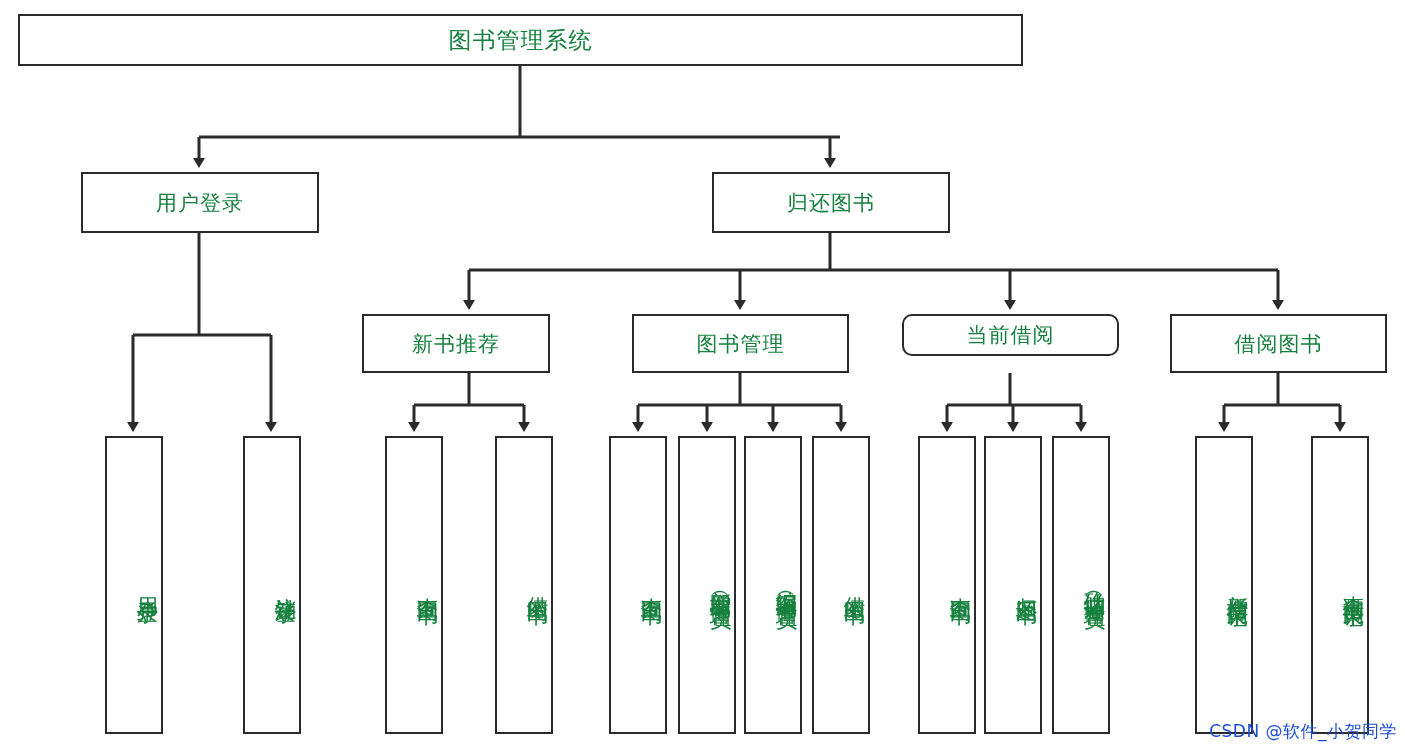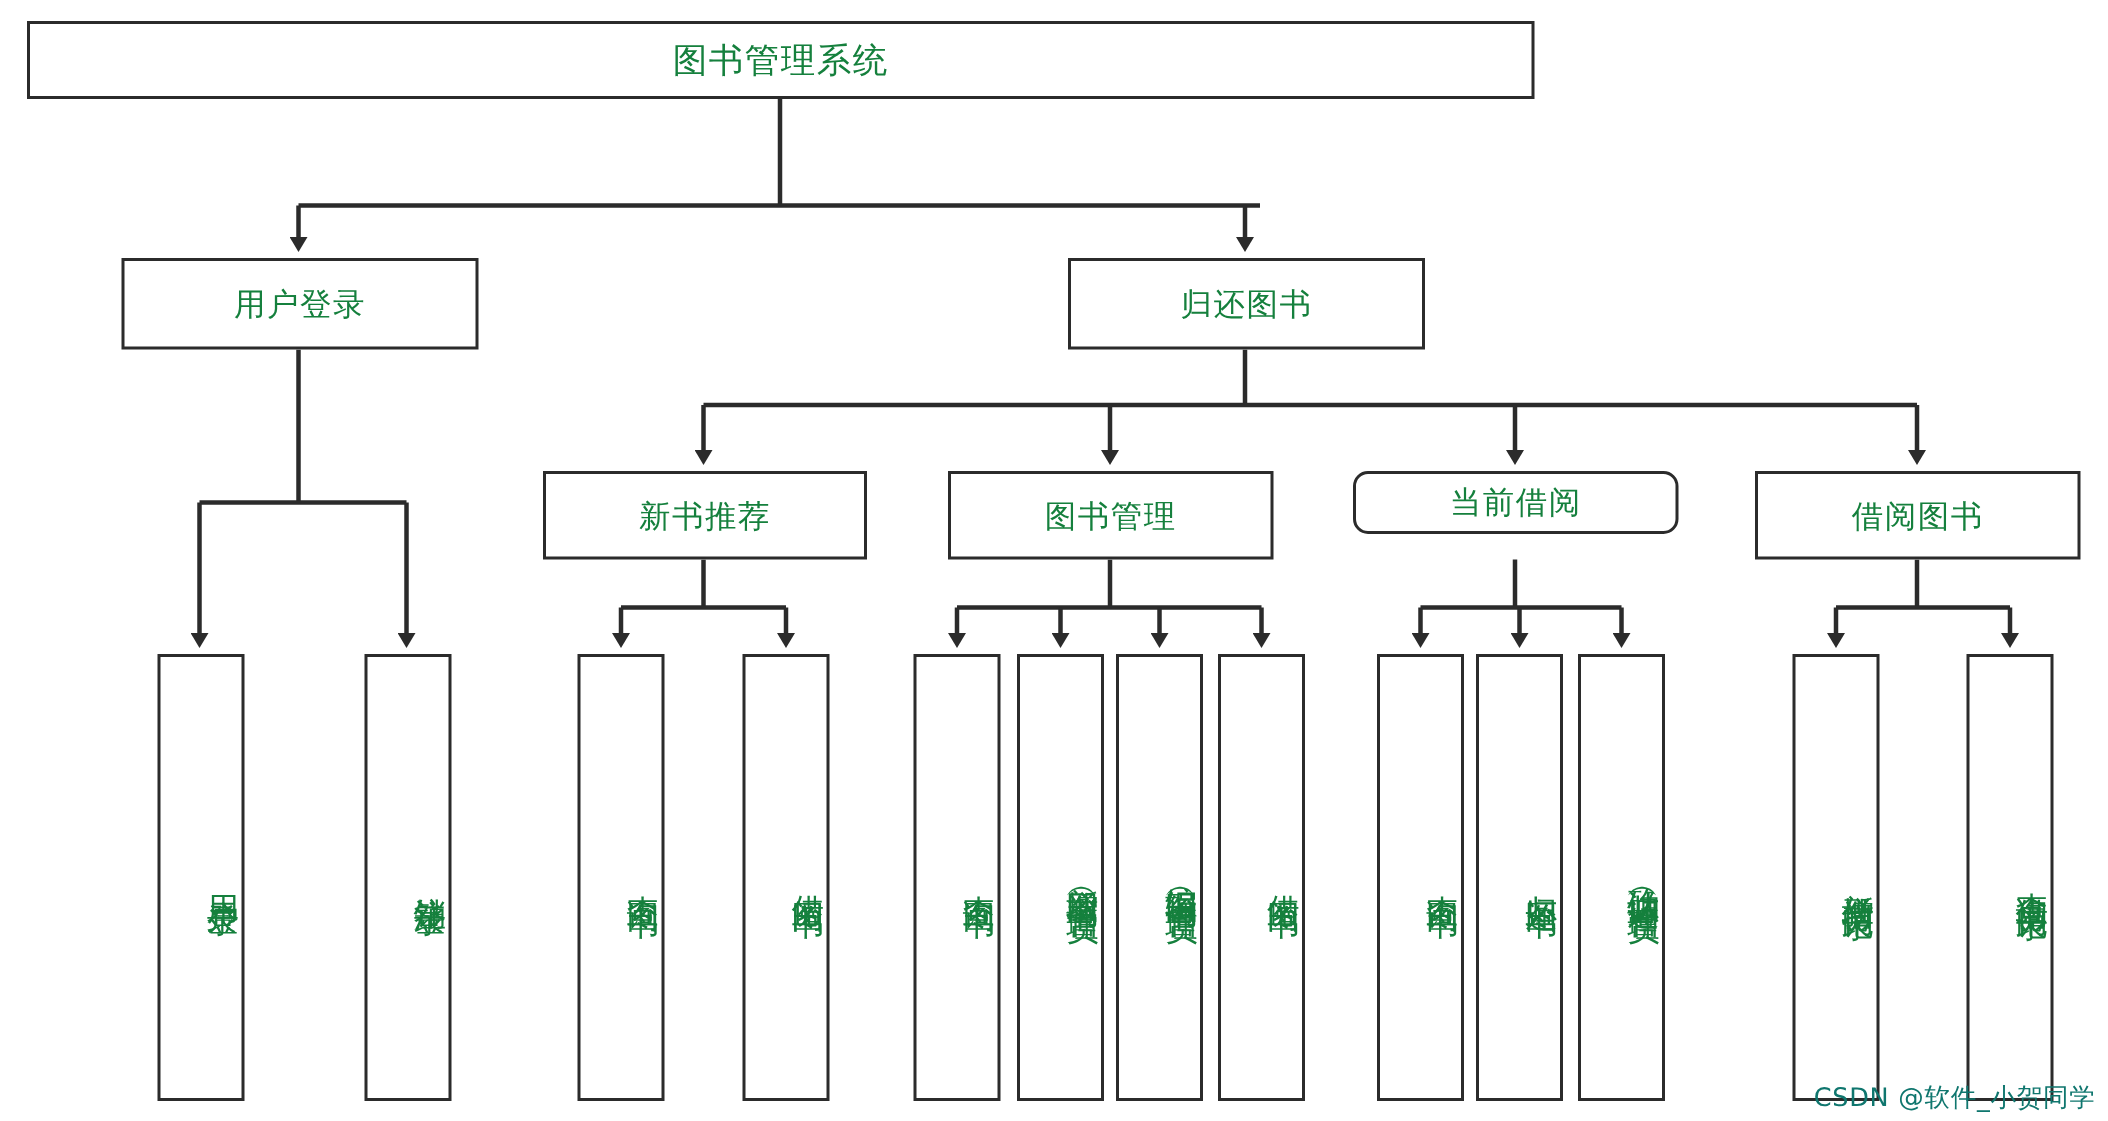--- a/index.html
+++ b/index.html
@@ -58,21 +58,21 @@
   }
   .leaf-label {
     display: block;
     white-space: nowrap;
   }
   .watermark {
     position: absolute;
     right: 8px;
     bottom: 4px;
     font-size: 17px;
-    color: #0f766e;
+    color: #1d4ed8;
     letter-spacing: 0.5px;
     z-index: 3;
     white-space: nowrap;
     text-align: right;
   }
 </style>
 </head>
 <body>
 
 <div id="canvas">
@@ -125,21 +125,21 @@
       <path d="M1224,405 L1224,423" marker-end="url(#arrow)"></path>
       <path d="M1340,405 L1340,423" marker-end="url(#arrow)"></path>
     </g>
   </svg>
 
   <div class="node root" style="left:18px; top:14px; width:1005px; height:52px;">图书管理系统</div>
 
   <div class="node level2" style="left:81px; top:172px; width:238px; height:61px;">用户登录</div>
   <div class="node level2" style="left:712px; top:172px; width:238px; height:61px;">归还图书</div>
 
-  <div class="node level2" style="left:362px; top:314px; width:216px; height:59px;">新书推荐</div>
+  <div class="node level2" style="left:362px; top:314px; width:188px; height:59px;">新书推荐</div>
   <div class="node level2" style="left:632px; top:314px; width:217px; height:59px;">图书管理</div>
   <div class="node level2" style="left:902px; top:314px; width:217px; height:42px;border-radius:10px;">当前借阅</div>
   <div class="node level2" style="left:1170px; top:314px; width:217px; height:59px;">借阅图书</div>
 
   <div class="node leaf" style="left:105px; top:436px; width:58px; height:298px;">
     <span class="leaf-label">用户登录</span>
   </div>
   <div class="node leaf" style="left:243px; top:436px; width:58px; height:298px;">
     <span class="leaf-label">注销登录</span>
   </div>

